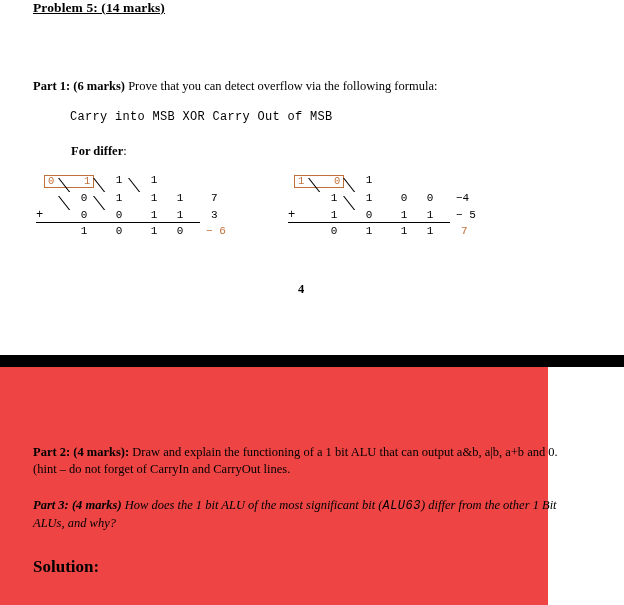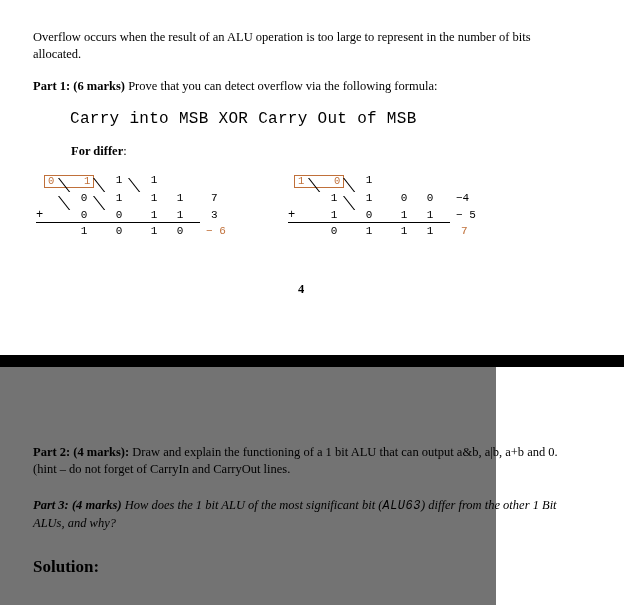--- a/index.html
+++ b/index.html
@@ -59,21 +59,21 @@
     font-size: 12.5px;
     line-height: 17px;
   }
   .b { font-weight: bold; }
 
   .formula {
     position: absolute;
     left: 70px;
     top: 110px;
     font-family: "Liberation Mono", monospace;
-    font-size: 16px;
+    font-size: 12px;
     letter-spacing: 0.3px;
   }
 
   .forexample {
     position: absolute;
     left: 71px;
     top: 144px;
     font-size: 12.5px;
   }
 
@@ -159,23 +159,23 @@
     width: 624px;
     height: 12px;
     background: #000000;
   }
 
   
   .pg2 {
     position: absolute;
     left: 0;
     top: 367px;
-    width: 496px;
+    width: 548px;
     height: 238px;
-    background: #737373;
+    background: #ef4444;
   }
 
   .part2 {
     position: absolute;
     left: 33px;
     top: 77px;
     width: 548px;
     font-size: 12.5px;
     line-height: 17px;
   }
@@ -201,22 +201,22 @@
     font-weight: bold;
   }
 </style>
 </head>
 <body>
 
 <div class="page">
 
   <div class="pg1">
 
-
-    <div class="para-overflow">Overflow occurs when the result of an ALU operation is too large to represent in the number of bits allocated.</div>
+    <div class="problem-title">Problem 5: (14 marks)</div>
+
 
     <div class="part1">
       <span class="b">Part 1: (6 marks)</span><span> Prove that you can detect overflow via the following formula:</span>
     </div>
 
     <div class="formula">Carry into MSB XOR Carry Out of MSB</div>
 
     <div class="forexample">
       <span class="b">For differ</span><span>:</span>
     </div>

